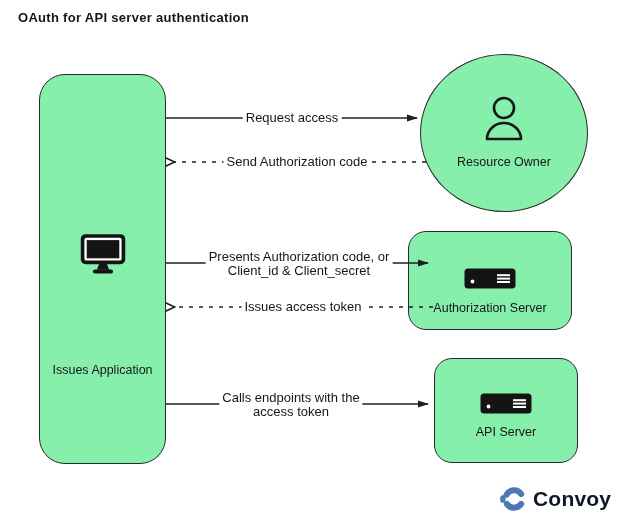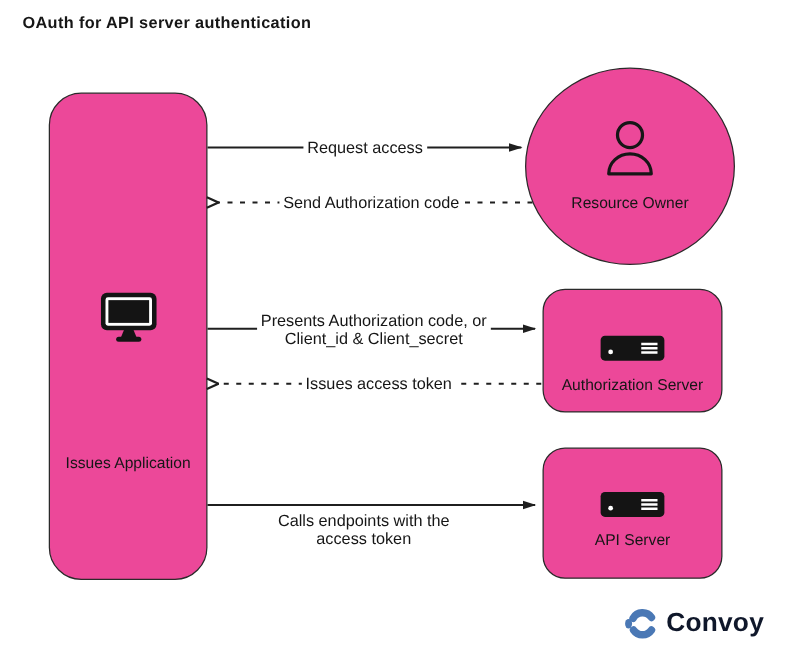--- a/index.html
+++ b/index.html
@@ -5,25 +5,25 @@
   html,body{margin:0;padding:0;background:#fff;}
   #canvas{
     position:relative;width:640px;height:521px;background:#ffffff;overflow:hidden;
     font-family:Liberation Sans, sans-serif;color:#161616;
   }
   .abs{position:absolute;}
   #diagram-title{
     left:18px;top:10px;font-size:13px;font-weight:bold;letter-spacing:.3px;
   }
   .node{
-    position:absolute;border:1.6px solid #2a2a2a;background:#ec4899;box-sizing:border-box;
+    position:absolute;border:1.6px solid #2a2a2a;background:#86efac;box-sizing:border-box;
   }
   #node-client{left:39px;top:74px;width:127px;height:390px;border-radius:26px;}
   #node-resource-owner{left:420px;top:54px;width:168px;height:158px;border-radius:50%;}
-  #node-auth-server{left:434px;top:231px;width:144px;height:99px;border-radius:18px;}
+  #node-auth-server{left:408px;top:231px;width:164px;height:99px;border-radius:18px;}
   #node-api-server{left:434px;top:358px;width:144px;height:105px;border-radius:18px;}
   .node-label{
     position:absolute;left:0;width:100%;text-align:center;font-size:12.5px;white-space:nowrap;
   }
   .icon-wrap{position:absolute;left:50%;transform:translateX(-50%);line-height:0;}
   #arrow-layer{position:absolute;left:0;top:0;z-index:1;}
   .edge-label{
     position:absolute;transform:translateX(-50%);z-index:2;background:#ffffff;
     font-size:13px;line-height:14px;text-align:center;white-space:nowrap;padding:0 3px;
   }
@@ -62,21 +62,21 @@
 
   <div class="edge-label" style="left:297px;top:155px;">Send Authorization code</div>
 
   <div class="edge-label" style="left:299px;top:250px;">
     <div>Presents Authorization code, or</div>
     <div>Client_id &amp; Client_secret</div>
   </div>
 
   <div class="edge-label" style="left:303px;top:300px;">Issues access token</div>
 
-  <div class="edge-label" style="left:291px;top:410px;">
+  <div class="edge-label" style="left:291px;top:391px;">
     <div>Calls endpoints with the</div>
     <div>access token</div>
   </div>
 
   <div id="node-client" class="node">
     <span class="icon-wrap" style="top:158px;">
       <svg width="46" height="42" viewBox="0 0 48 43">
         <rect x="0.8" y="0.8" width="46.4" height="31.4" rx="5" fill="#141414"></rect>
         <rect x="4.6" y="4.6" width="38.8" height="23.8" rx="2" fill="#ffffff"></rect>
         <rect x="7" y="7" width="34" height="19" fill="#141414"></rect>

